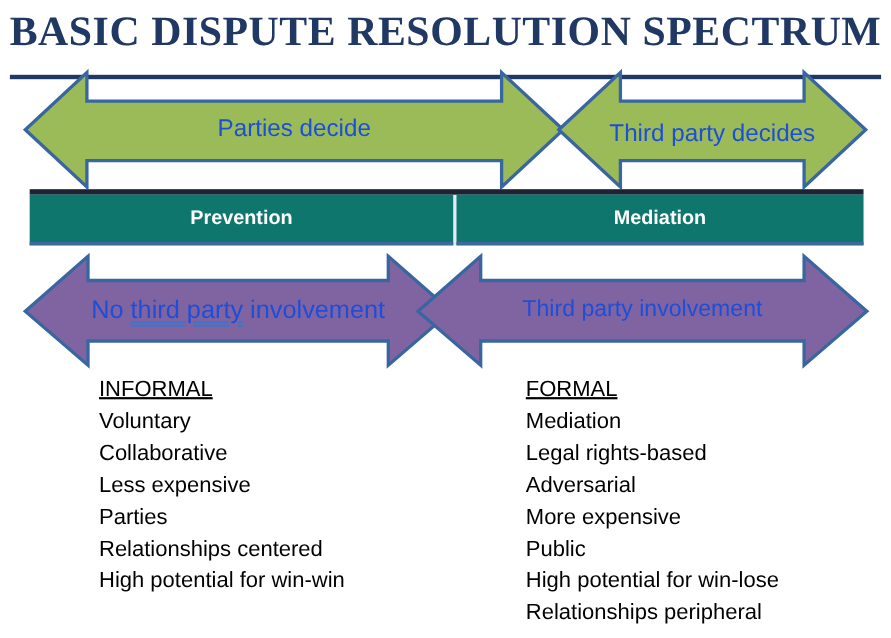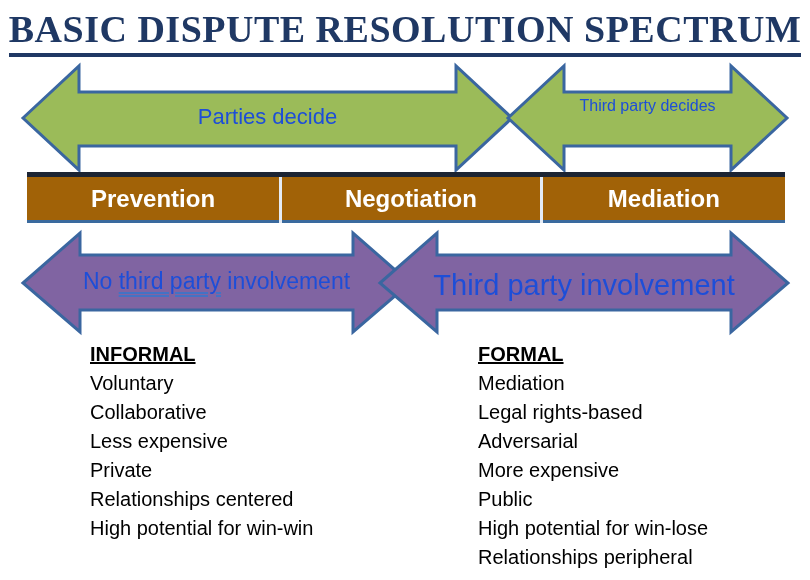--- a/index.html
+++ b/index.html
@@ -7,62 +7,62 @@
     position:relative; width:810px; height:580px; background:#ffffff;
     font-family:"Liberation Sans", sans-serif; overflow:hidden;
   }
   
   .title-wrap { position:absolute; top:8px; left:0; width:100%; text-align:center; margin:0; }
   .title-text {
     display:inline-block;
     font-family:"Liberation Serif", serif;
     font-weight:bold; font-size:38px; line-height:1.15;
     color:#1F3864; letter-spacing:0.5px;
-    border-bottom:4px solid #1F3864; padding-bottom:1px;
+    border-bottom:4px solid #1F3864; padding-bottom:16px;
   }
   
   .layer { position:absolute; top:0; left:0; }
   .arrow-green  { fill:#9BBB59; stroke:#3A66A0; stroke-width:3; }
   .arrow-purple { fill:#8064A2; stroke:#3A66A0; stroke-width:3; }
   
   .arrow-label {
     position:absolute; color:#1d4ed8; text-align:center;
     white-space:pre-wrap; line-height:1.2;
   }
   .lbl-parties       { left:23px;  top:104px; width:489px; font-size:22px; }
-  .lbl-third-decides { left:508px; top:96px; width:279px; font-size:16px; }
+  .lbl-third-decides { left:508px; top:108px; width:279px; font-size:22px; }
   .lbl-no-third      { left:23px;  top:268px; width:387px; font-size:23px; }
-  .lbl-third-inv     { left:380px; top:268px; width:408px; font-size:29px; }
+  .lbl-third-inv     { left:380px; top:268px; width:408px; font-size:21px; }
   .grammar-underline {
     text-decoration-line:underline;
     text-decoration-style:double;
     text-decoration-color:#4472C4;
     text-decoration-thickness:2px;
     text-underline-offset:3px;
   }
   
   .bar {
     position:absolute; left:27px; top:172px; width:758px; height:51px;
     box-sizing:border-box; border-top:5px solid #1C2433;
     background:#E4EBF5; display:flex; gap:3px;
   }
   .seg {
     flex-grow:1; flex-basis:0; min-width:0;
-    background:#a16207; border-bottom:3px solid #3A6A9E;
-    color:#ffffff; font-weight:bold; font-size:24px;
+    background:#0f766e; border-bottom:3px solid #3A6A9E;
+    color:#ffffff; font-weight:bold; font-size:18px;
     display:flex; align-items:center; justify-content:center;
   }
   .seg-1 { flex-grow:181; } .seg-2 { flex-grow:185; }
   .seg-3 { flex-grow:174; } .seg-4 { flex-grow:206; }
   
   .list { position:absolute; top:340px; color:#000; font-size:20px; line-height:29px; }
   .list-informal { left:90px; }
   .list-formal   { left:478px; }
   .list-heading {
-    font-weight:bold;
+    font-weight:normal;
     text-decoration:underline;
     text-decoration-thickness:2px;
   }
 </style>
 </head>
 <body>
 
 <div class="stage">
 
   <h1 class="title-wrap"><span class="title-text">BASIC DISPUTE RESOLUTION SPECTRUM</span></h1>
@@ -73,34 +73,33 @@
     <polygon class="arrow-purple" points="23,283 80,233 80,255 353,255 353,233 410,283 353,332 353,310 80,310 80,332"></polygon>
     <polygon class="arrow-purple" points="380,283 437,233 437,255 731,255 731,233 788,283 731,332 731,310 437,310 437,332"></polygon>
   </svg>
 
   <div class="arrow-label lbl-parties">Parties decide</div>
 
   <div class="arrow-label lbl-third-decides">Third party decides</div>
 
   <div class="bar">
     <div class="seg seg-1">Prevention</div>
-    <div class="seg seg-2">Negotiation</div>
     <div class="seg seg-3">Mediation</div>
   </div>
 
   <div class="arrow-label lbl-no-third"><span>No </span><span class="grammar-underline">third party</span><span> involvement</span></div>
 
   <div class="arrow-label lbl-third-inv">Third party involvement</div>
 
   <div class="list list-informal">
     <div class="list-heading">INFORMAL</div>
     <div class="list-item">Voluntary</div>
     <div class="list-item">Collaborative</div>
     <div class="list-item">Less expensive</div>
-    <div class="list-item">Private</div>
+    <div class="list-item">Parties</div>
     <div class="list-item">Relationships centered</div>
     <div class="list-item">High potential for win-win</div>
   </div>
 
   <div class="list list-formal">
     <div class="list-heading">FORMAL</div>
     <div class="list-item">Mediation</div>
     <div class="list-item">Legal rights-based</div>
     <div class="list-item">Adversarial</div>
     <div class="list-item">More expensive</div>

